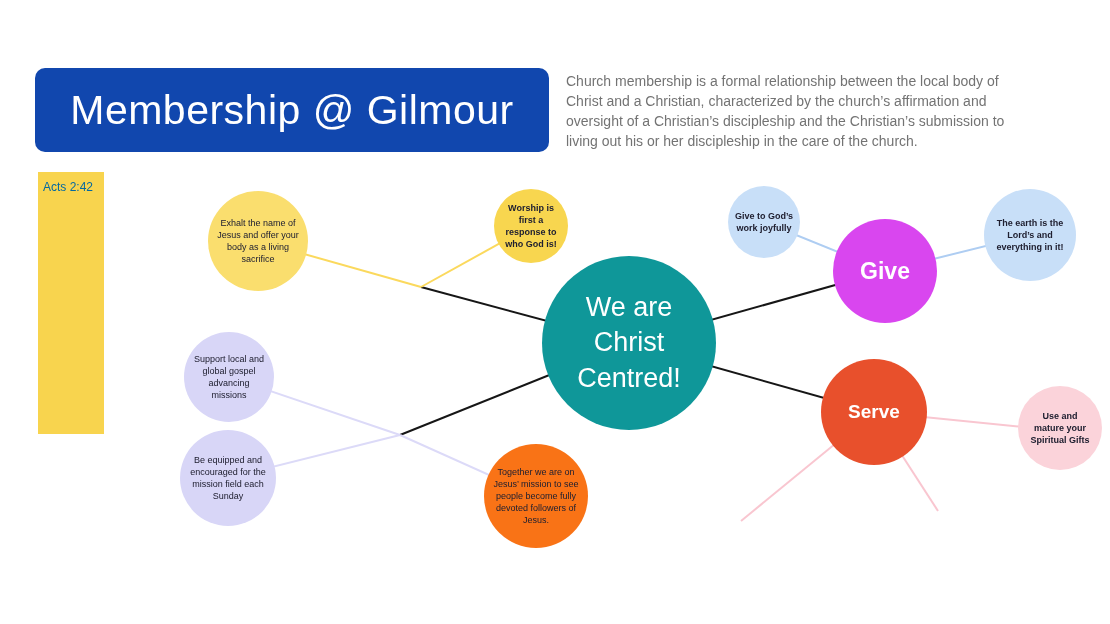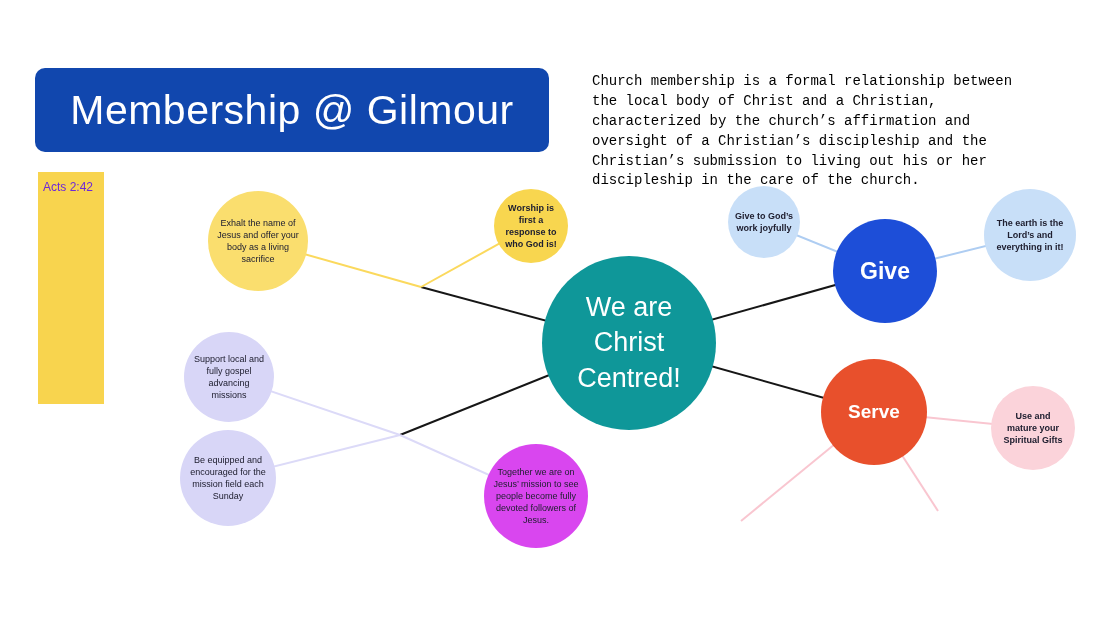--- a/index.html
+++ b/index.html
@@ -28,37 +28,36 @@
     color: #ffffff;
     font-size: 41px;
     font-weight: 500;
     letter-spacing: 0.5px;
     white-space: nowrap;
   }
 
   
   .intro {
     position: absolute;
-    left: 592px; top: 72px;
+    left: 566px; top: 72px;
     width: 448px;
-    color: #000000;
+    color: #737373;
     font-size: 14px;
     font-weight: 500;
     line-height: 1.42;
-    font-family: Liberation Mono, monospace;
   }
 
   
   .note {
     position: absolute;
     left: 38px; top: 172px;
-    width: 66px; height: 232px;
+    width: 66px; height: 262px;
     background: #F8D44E;
     padding: 6px 5px;
-    color: #6d28d9;
+    color: #0369a1;
     font-size: 12px;
     font-weight: 500;
     line-height: 1.5;
     overflow-wrap: break-word;
   }
   .note .ref { margin-bottom: 18px; }
 
   
   svg.links { position: absolute; left: 0; top: 0; z-index: 0; }
 
@@ -74,40 +73,40 @@
   }
   .node { color: #ffffff; }
 
   .center-node {
     left: 542px; top: 256px; width: 174px; height: 174px;
     background: #0F9799;
     font-size: 27px; font-weight: 500; line-height: 1.3;
     padding: 14px;
   }
   .worship-node { left: 368px; top: 234px; width: 106px; height: 106px; background: #FCAB00; font-size: 21px; font-weight: 700; }
-  .give-node    { left: 833px; top: 219px; width: 104px; height: 104px; background: #1d4ed8; font-size: 23px; font-weight: 700; }
+  .give-node    { left: 833px; top: 219px; width: 104px; height: 104px; background: #d946ef; font-size: 23px; font-weight: 700; }
   .mission-node { left: 347px; top: 382px; width: 106px; height: 106px; background: #5A2AD8; font-size: 21px; font-weight: 500; }
   .serve-node   { left: 821px; top: 359px; width: 106px; height: 106px; background: #E8502C; font-size: 19px; font-weight: 700; }
 
   .sat {
     font-size: 9px;
     line-height: 1.35;
     color: #202031;
     padding: 9px;
   }
   .sat.bold { font-weight: 700; }
 
   .sat-w1 { left: 208px; top: 191px; width: 100px; height: 100px; background: #FADE6E; }
   .sat-w2 { left: 494px; top: 189px; width: 74px;  height: 74px;  background: #F8D64F; padding: 5px; }
   .sat-g1 { left: 728px; top: 186px; width: 72px;  height: 72px;  background: #C8DFF8; padding: 5px; }
   .sat-g2 { left: 984px; top: 189px; width: 92px;  height: 92px;  background: #C8DFF8; }
   .sat-m1 { left: 184px; top: 332px; width: 90px;  height: 90px;  background: #D8D6F7; }
   .sat-m2 { left: 180px; top: 430px; width: 96px;  height: 96px;  background: #D8D6F7; }
-  .sat-m3 { left: 484px; top: 444px; width: 104px; height: 104px; background: #d946ef; }
-  .sat-s1 { left: 991px; top: 386px; width: 84px;  height: 84px;  background: #FBD3DA; }
+  .sat-m3 { left: 484px; top: 444px; width: 104px; height: 104px; background: #f97316; }
+  .sat-s1 { left: 1018px; top: 386px; width: 84px;  height: 84px;  background: #FBD3DA; }
   .sat-s2 { left: 901px; top: 474px; width: 74px;  height: 74px;  background: #FBD3DA; padding: 6px; }
   .sat-s3 { left: 701px; top: 481px; width: 80px;  height: 80px;  background: #FBD3DA; padding: 6px; }
 </style>
 </head>
 <body>
 
 <div class="canvas">
 
   <svg class="links" width="1110" height="624" viewBox="0 0 1110 624">
     <g stroke="#161616" stroke-width="2">
@@ -156,19 +155,19 @@
   <div class="node serve-node">
     <span>Serve</span>
   </div>
 
   <div class="sat sat-w2 bold">Worship is first a response to who God is!</div>
   <div class="sat sat-w1">Exhalt the name of Jesus and offer your body as a living sacrifice</div>
 
   <div class="sat sat-g2 bold">The earth is the Lord’s and everything in it!</div>
   <div class="sat sat-g1 bold">Give to God’s work joyfully</div>
 
-  <div class="sat sat-m1">Support local and fully gospel advancing missions</div>
+  <div class="sat sat-m1">Support local and global gospel advancing missions</div>
   <div class="sat sat-m2">Be equipped and encouraged for the mission field each Sunday</div>
   <div class="sat sat-m3">Together we are on Jesus’ mission to see people become fully devoted followers of Jesus.</div>
 
   <div class="sat sat-s1 bold">Use and mature your Spiritual Gifts</div>
 
 </div>
 
 </body></html>

